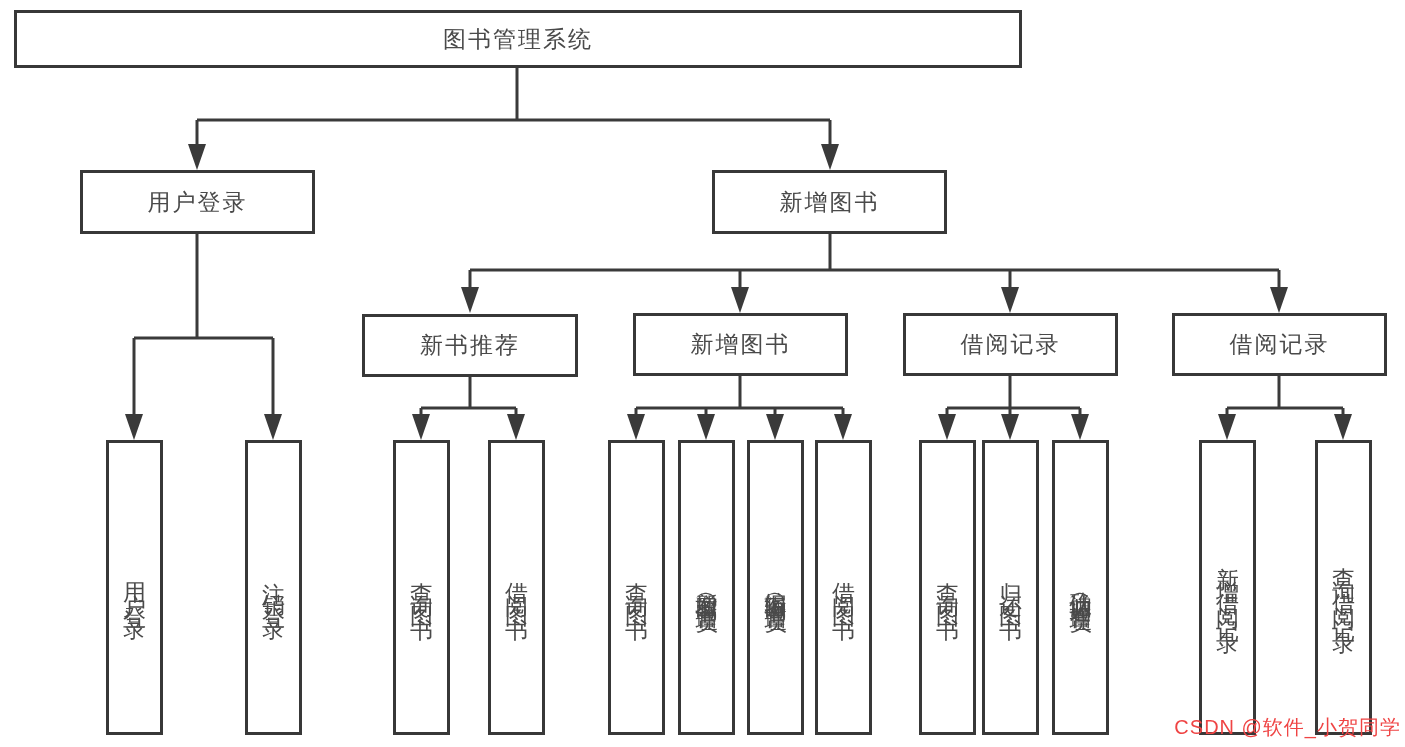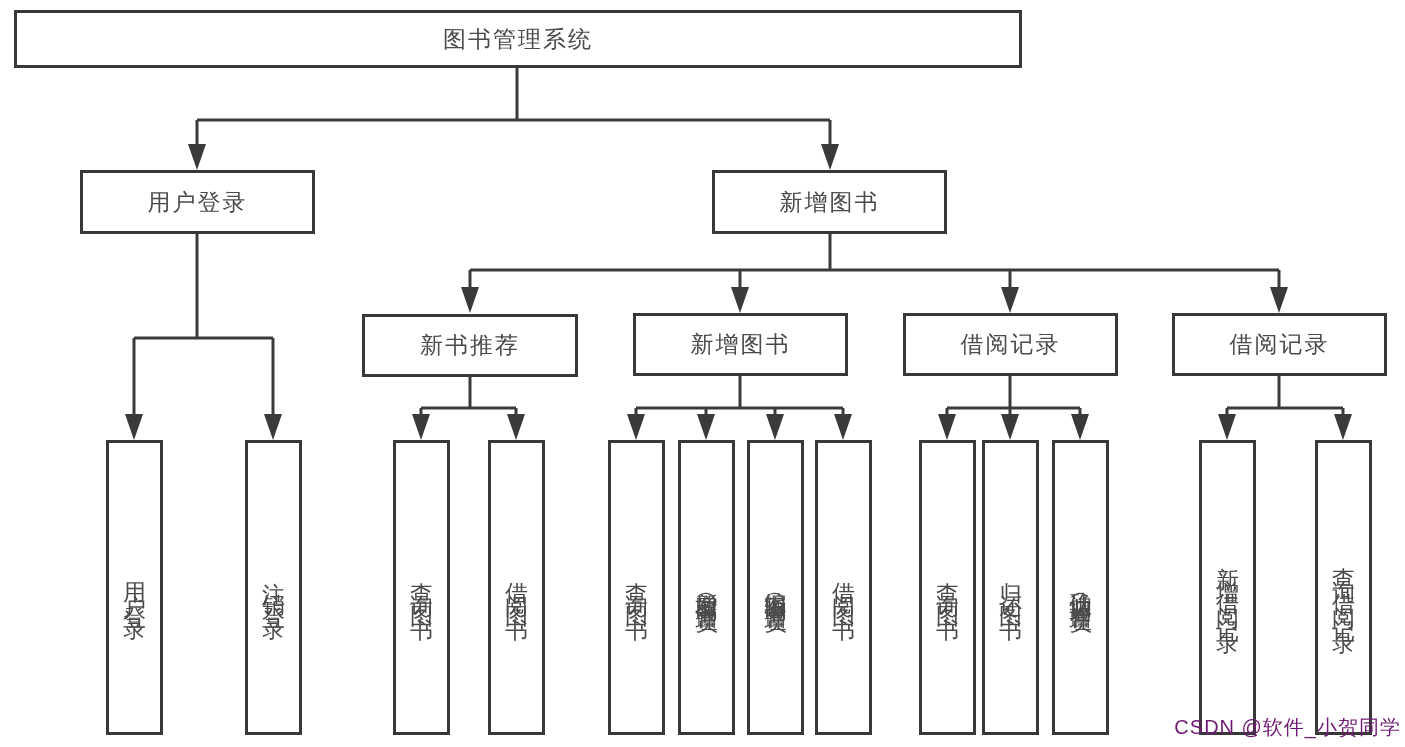--- a/index.html
+++ b/index.html
@@ -59,21 +59,21 @@
   }
   .node.v.long span {
     font-size: 22px;
     letter-spacing: 3px;
   }
   .watermark {
     position: absolute;
     top: 714px;
     right: 4px;
     font-size: 20px;
-    color: #701a75;
+    color: #ef4444;
     letter-spacing: 1px;
     white-space: nowrap;
   }
 </style>
 </head>
 <body>
 
 <div id="canvas">
 
   <svg id="connectors" viewBox="0 0 1405 747" xmlns="http://www.w3.org/2000/svg">

